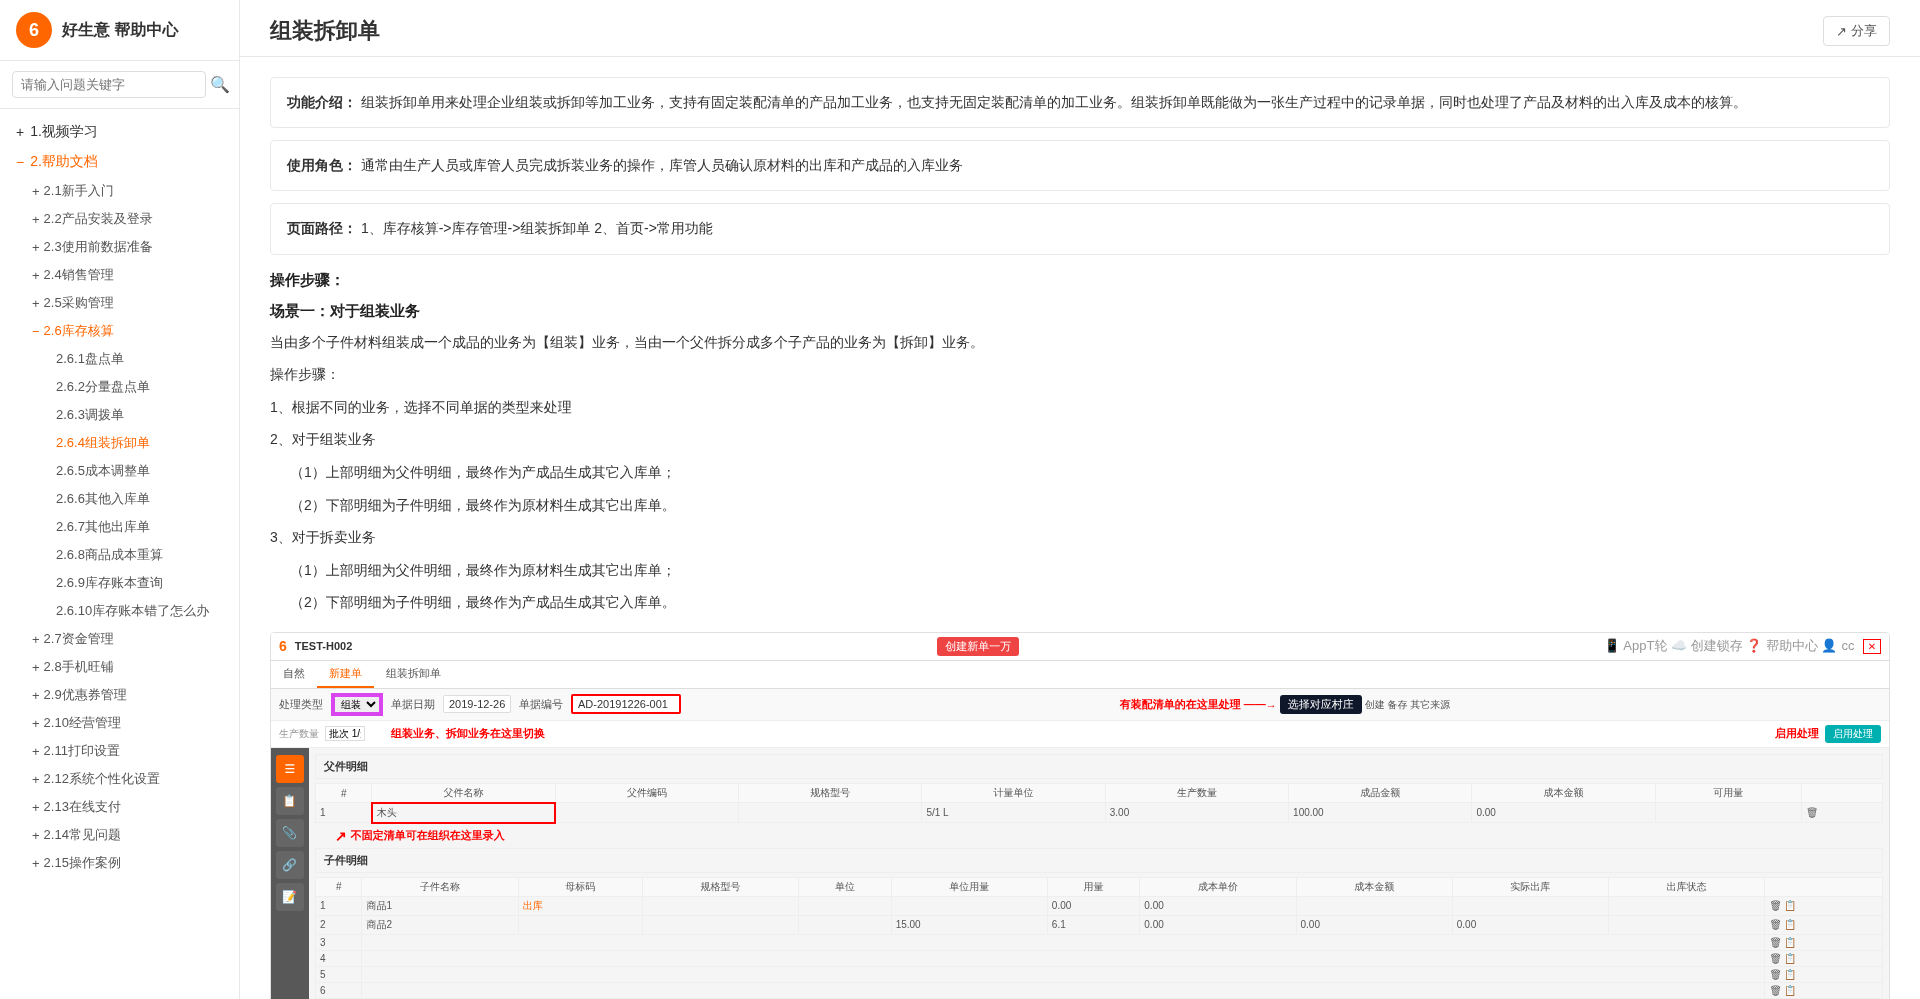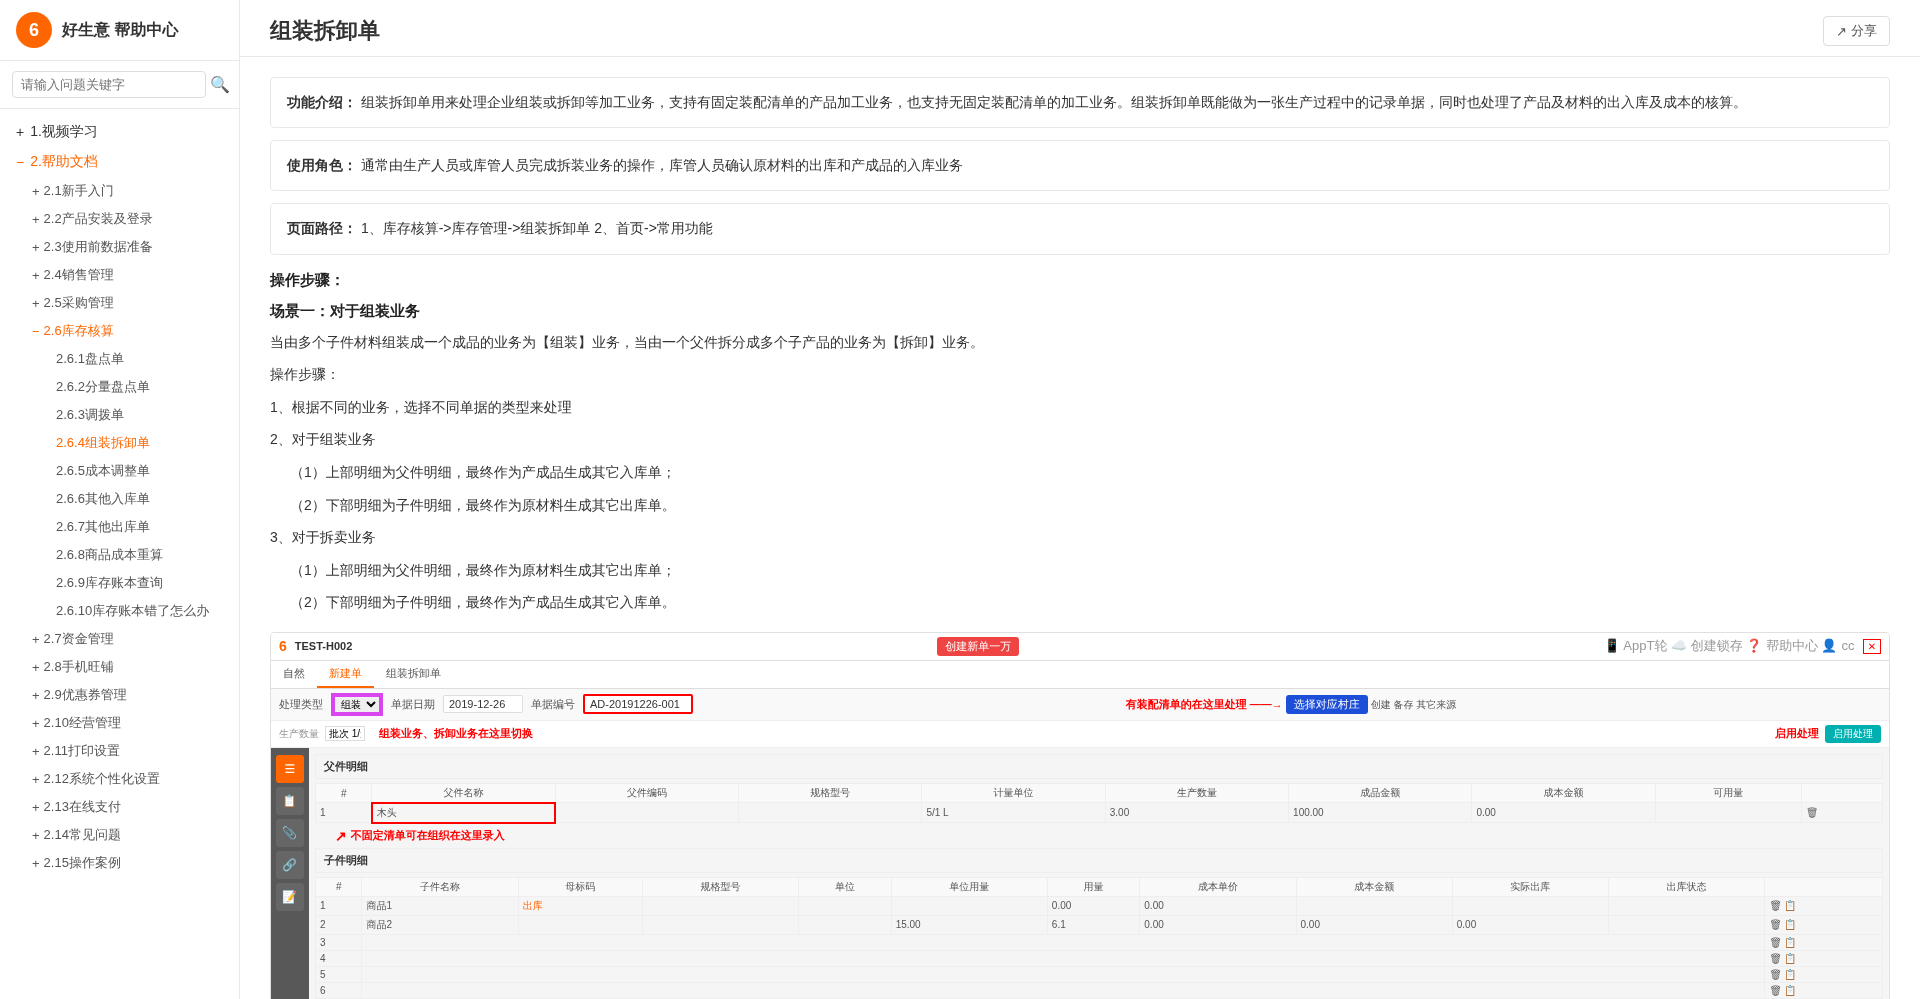--- a/index.html
+++ b/index.html
@@ -147,27 +147,27 @@
     }
     .sim-toolbar {
       background: #f9f9f9;
       padding: 4px 8px;
       display: flex; align-items: center; gap: 8px;
       border-bottom: 1px solid #eee;
     }
     .sim-label { font-size: 11px; color: #555; }
     .sim-input-sm {
       border: 1px solid #ddd; border-radius: 2px; padding: 2px 5px; font-size: 11px;
-      width: 80px; color: #333;
+      width: 68px; color: #333;
     }
     .sim-input-highlighted {
       border: 2px solid #f00 !important;
     }
     .sim-orange-btn {
-      background: #1d4ed8; color: #fff; border: none; border-radius: 3px;
+      background: #0f172a; color: #fff; border: none; border-radius: 3px;
       padding: 2px 8px; font-size: 11px; cursor: pointer;
     }
     .sim-body { display: flex; }
     .sim-left-panel {
       width: 38px; background: #585858; display: flex; flex-direction: column; align-items: center; padding: 5px 0;
     }
     .sim-icon-btn { width: 28px; height: 28px; margin: 2px 0; background: #666; border-radius: 3px; display: flex; align-items: center; justify-content: center; color: #fff; font-size: 12px; cursor: pointer; }
     .sim-main { flex: 1; padding: 6px; }
     .sim-section-header {
       background: #f5f5f5; border: 1px solid #eee; padding: 4px 8px;
@@ -371,21 +371,21 @@
           <div style="flex:1;text-align:center;">
             <span style="color:#f00;font-size:11px;font-weight:bold;">有装配清单的在这里处理 ——→</span>
             <button class="sim-orange-btn">选择对应村庄</button>
             <span style="margin-left:0;font-size:10px;color:#555;">创建 备存 其它来源</span>
           </div>
         </div>
 
         <div style="padding:4px 8px;background:#fff;border-bottom:1px solid #eee;display:flex;align-items:center;gap:6px;">
           <span style="font-size:10px;color:#999;">生产数量</span>
           <input type="text" style="width: 40px; border: 1px solid rgb(221, 221, 221); font-size: 10px; padding: 1px 3px;" value="批次 1/无">
-          <span style="color:#f00;font-size:11px;font-weight:bold;margin-left:8px;">组装业务、拆卸业务在这里切换</span>
+          <span style="color:#f00;font-size:11px;font-weight:bold;margin-left:20px;">组装业务、拆卸业务在这里切换</span>
           <span style="flex:1"></span>
           <span style="color:#f00;font-size:11px;font-weight:bold;">启用处理</span>
           <button style="background:#00b0b0;color:#fff;border:none;border-radius:3px;padding:2px 8px;font-size:10px;cursor:pointer;">启用处理</button>
         </div>
 
         <div class="sim-body">
 
           <div class="sim-left-panel">
             <div class="sim-icon-btn" style="background:#f60;">☰</div>
             <div class="sim-icon-btn">📋</div>

